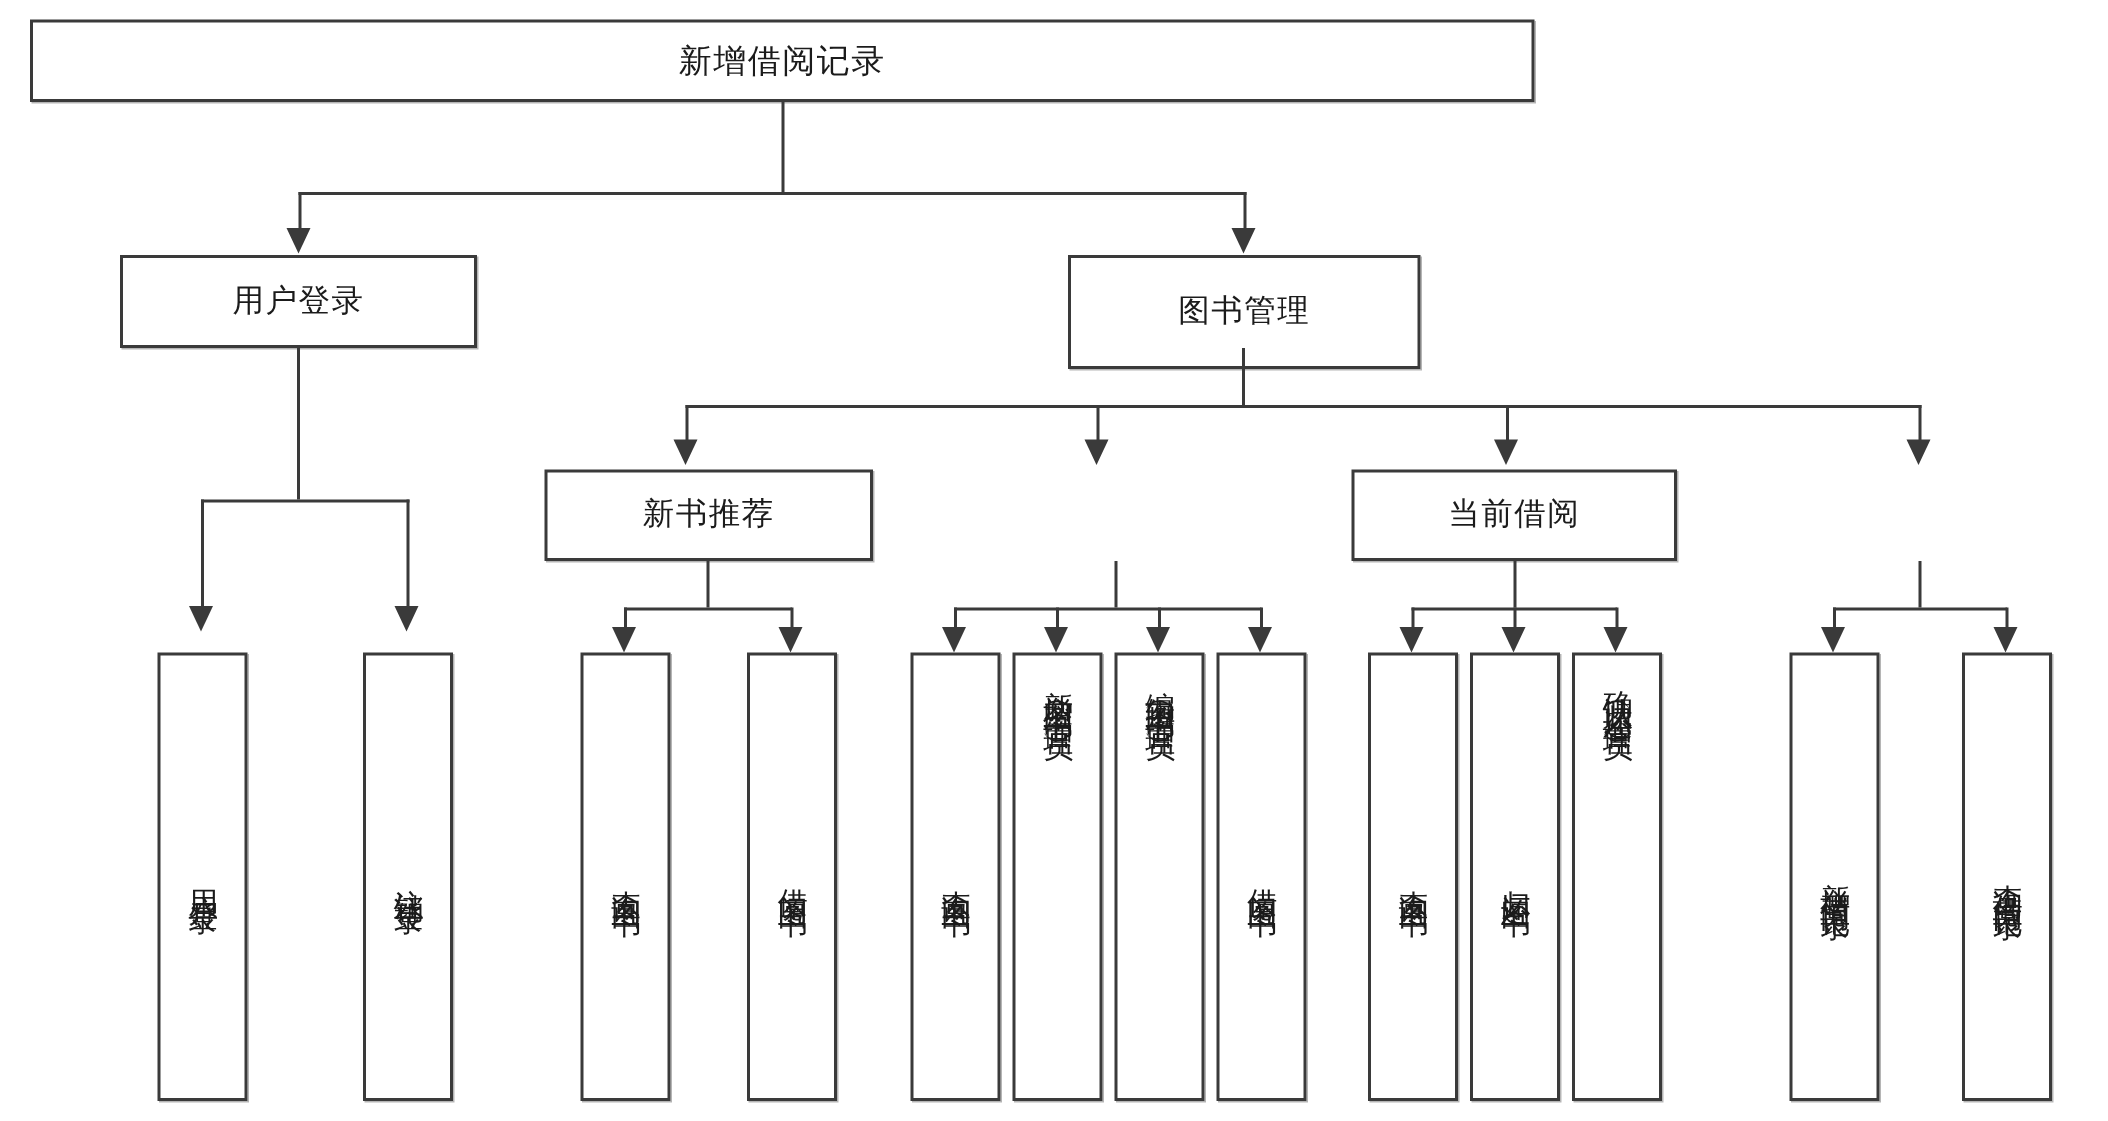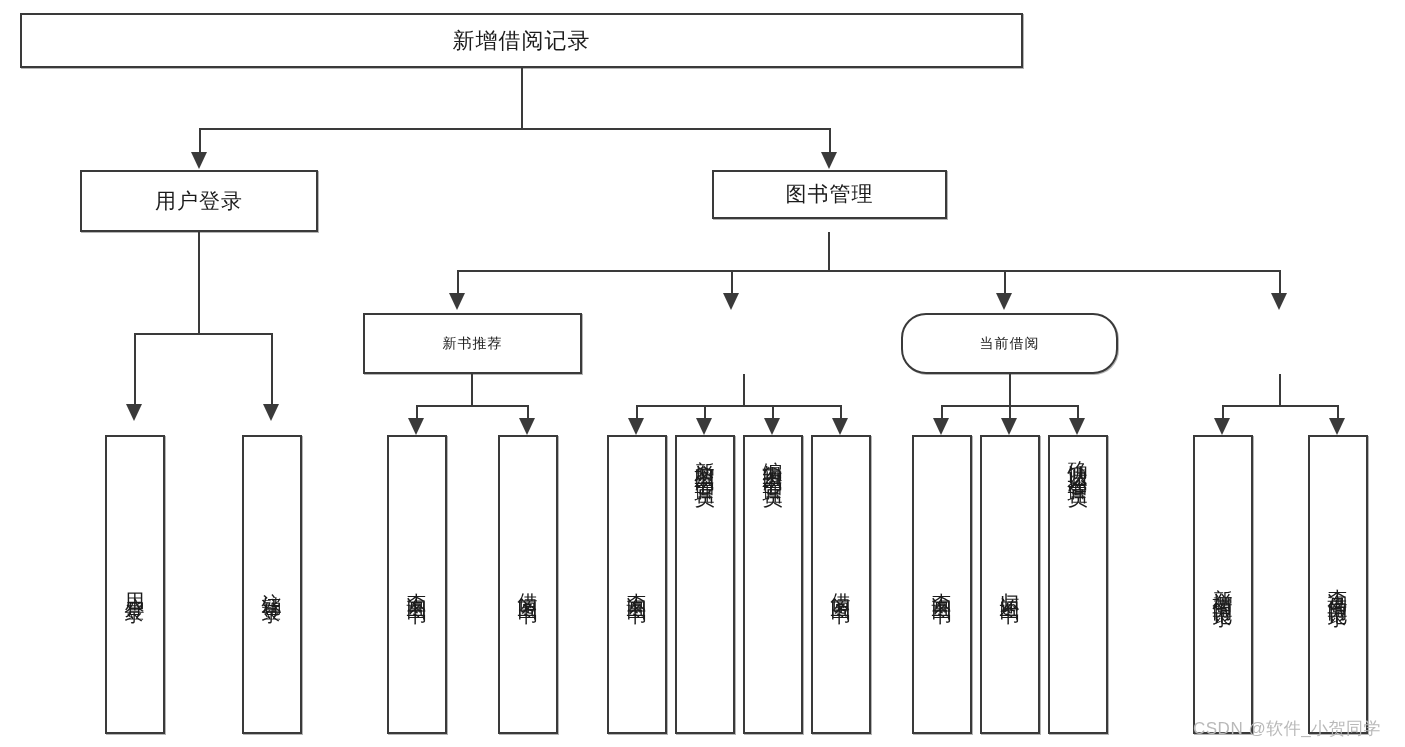--- a/index.html
+++ b/index.html
@@ -31,21 +31,21 @@
   }
   .node .lbl {
     color: #1b1b1b;
     font-size: 21px;
     line-height: 1.15;
     letter-spacing: 1px;
     white-space: nowrap;
   }
   .node.root .lbl { font-size: 22px; }
   .node.lvl2 .lbl { font-size: 21px; }
-  .node.lvl3 .lbl { font-size: 14px; }
+  .node.lvl3 .lbl { font-size: 21px; }
 
   
   .node.leaf {
     align-items: flex-start;
     justify-content: center;
     padding-top: 8px;
   }
   .node.leaf .lbl {
     writing-mode: vertical-rl;
     text-orientation: upright;
@@ -101,21 +101,21 @@
   <div class="hline" style="left:199px; top:128px; width:632px;"></div>
   <div class="vline" style="left:199px; top:128px; height:26px;"></div>
   <div class="arrow" style="left:191px; top:152px;"></div>
   <div class="vline" style="left:829px; top:128px; height:26px;"></div>
   <div class="arrow" style="left:821px; top:152px;"></div>
 
   <div class="node lvl2" style="left:80px; top:170px; width:238px; height:62px;">
     <span class="lbl">用户登录</span>
   </div>
 
-  <div class="node lvl2" style="left:712px; top:170px; width:235px; height:49px;">
+  <div class="node lvl2" style="left:712px; top:170px; width:235px; height:76px;">
     <span class="lbl">图书管理</span>
   </div>
 
   <div class="vline" style="left:198px; top:232px; height:101px;"></div>
   <div class="hline" style="left:134px; top:333px; width:139px;"></div>
   <div class="vline" style="left:134px; top:333px; height:73px;"></div>
   <div class="arrow" style="left:126px; top:404px;"></div>
   <div class="vline" style="left:271px; top:333px; height:73px;"></div>
   <div class="arrow" style="left:263px; top:404px;"></div>
 
@@ -126,21 +126,21 @@
   <div class="vline" style="left:731px; top:270px; height:25px;"></div>
   <div class="arrow" style="left:723px; top:293px;"></div>
   <div class="vline" style="left:1004px; top:270px; height:25px;"></div>
   <div class="arrow" style="left:996px; top:293px;"></div>
   <div class="vline" style="left:1279px; top:270px; height:25px;"></div>
   <div class="arrow" style="left:1271px; top:293px;"></div>
 
   <div class="node lvl3" style="left:363px; top:313px; width:219px; height:61px;">
     <span class="lbl">新书推荐</span>
   </div>
-  <div class="node lvl3" style="left:901px; top:313px; width:217px; height:61px;border-radius:25px;">
+  <div class="node lvl3" style="left:901px; top:313px; width:217px; height:61px;">
     <span class="lbl">当前借阅</span>
   </div>
 
   <div class="vline" style="left:471px; top:374px; height:31px;"></div>
   <div class="hline" style="left:416px; top:405px; width:112px;"></div>
   <div class="vline" style="left:416px; top:405px; height:14px;"></div>
   <div class="arrow" style="left:408px; top:418px;"></div>
   <div class="vline" style="left:527px; top:405px; height:14px;"></div>
   <div class="arrow" style="left:519px; top:418px;"></div>
 
@@ -208,15 +208,14 @@
     <span class="lbl">确认归还（管理员）</span>
   </div>
 
   <div class="node leaf short" style="left:1193px; top:435px; width:60px; height:299px;">
     <span class="lbl">新增借阅记录</span>
   </div>
   <div class="node leaf short" style="left:1308px; top:435px; width:60px; height:299px;">
     <span class="lbl">查询借阅记录</span>
   </div>
 
-  <div id="watermark" style="left:1193px; top:717px;">CSDN @软件_小贺同学</div>
 
 </div>
 
 </body></html>

